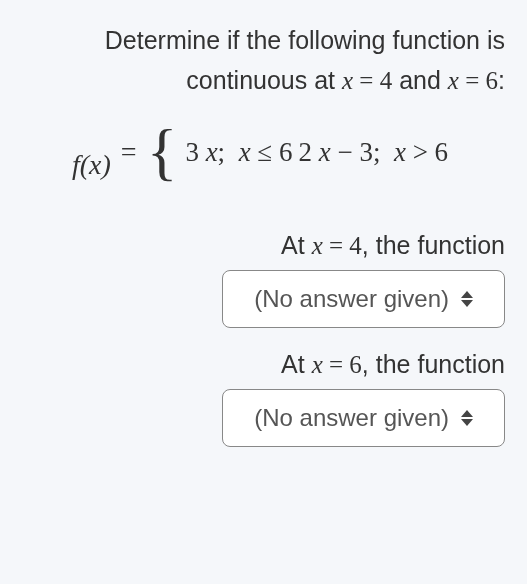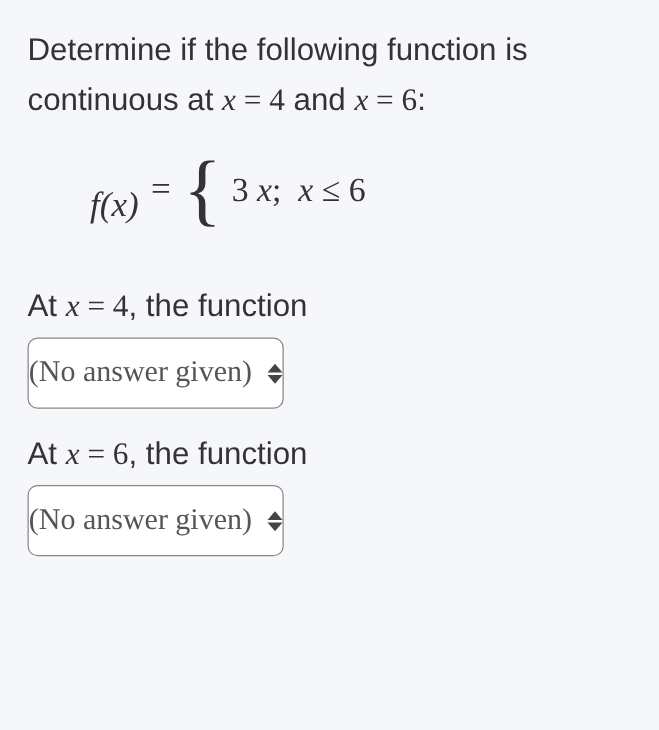--- a/index.html
+++ b/index.html
@@ -1,18 +1,19 @@
 <!DOCTYPE html>
 <html><head>
   <meta charset="utf-8">
   <style>
     * {
       margin: 0;
       padding: 0;
       box-sizing: border-box;
+      text-align: right;
     }
     body {
       width: 527px;
       height: 584px;
       background: #f5f7fa;
       font-family: Arial, Helvetica, sans-serif;
       color: #333;
       padding: 20px 22px;
     }
     .problem-text {
@@ -65,26 +66,25 @@
       font-size: 25px;
       color: #333;
       margin-bottom: 10px;
     }
     .select-wrap {
       border: 1.5px solid #888;
       border-radius: 8px;
       background: #fff;
       display: inline-flex;
       align-items: center;
-      padding: 14px 0;
+      padding: 14px 31px;
       font-size: 24px;
       color: #555;
       gap: 12px;
       cursor: pointer;
-      font-family: Liberation Serif, serif;
     }
     .dropdown-arrows {
       display: flex;
       flex-direction: column;
       align-items: center;
       gap: 0;
       line-height: 0;
     }
     .arrow-up {
       width: 0;
@@ -109,20 +109,21 @@
   <span>Determine if the following function is</span><br>
   <span>continuous at </span><span class="math"><span class="mathvar">x</span> = 4</span><span> and </span><span class="math"><span class="mathvar">x</span> = 6</span><span>:</span>
 </div>
 
 <div class="function-def">
   <span class="fname">f(x)</span>
   <span class="eq">=</span>
   <span class="brace">{</span>
   <div class="cases">
     <div class="case-row">3 <span class="mathvar">x</span>;&nbsp;&nbsp;<span class="mathvar">x</span> ≤ 6</div>
+    <div class="case-row">2 <span class="mathvar">x</span> − 3;&nbsp;&nbsp;<span class="mathvar">x</span> &gt; 6</div>
   </div>
 </div>
 
 <div class="question-block">
   <div class="question-label">
     <span>At </span><span class="math"><span class="mathvar">x</span> = 4</span><span>, the function</span>
   </div>
   <div class="select-wrap">
     <span>(No answer given)</span>
     <span class="dropdown-arrows">

